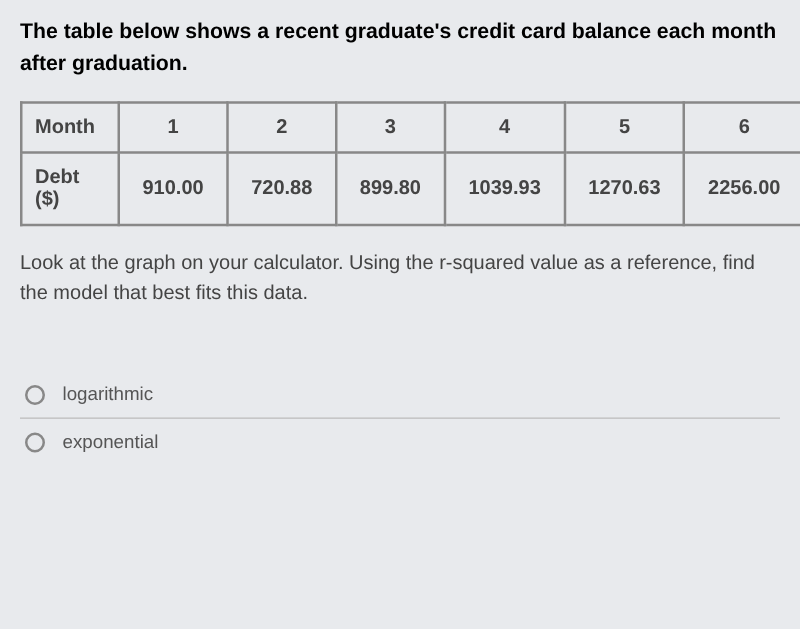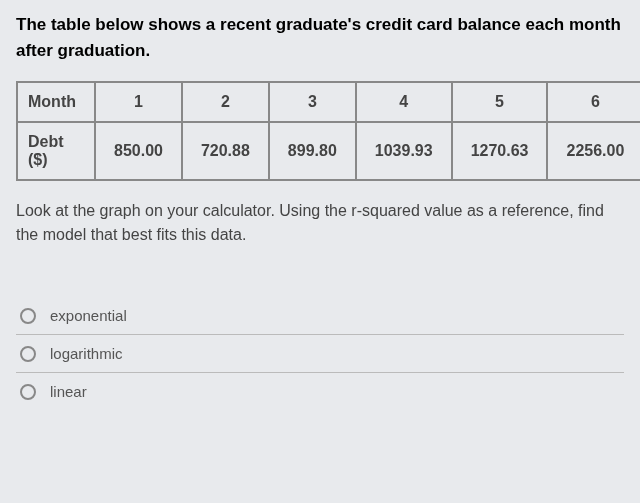--- a/index.html
+++ b/index.html
@@ -84,39 +84,35 @@
     <td>1</td>
     <td>2</td>
     <td>3</td>
     <td>4</td>
     <td>5</td>
     <td>6</td>
     <td>7</td>
   </tr>
   <tr>
     <td class="row-header">Debt ($)</td>
-    <td>850.00</td>
+    <td>910.00</td>
     <td>720.88</td>
     <td>899.80</td>
     <td>1039.93</td>
     <td>1270.63</td>
     <td>2256.00</td>
     <td>1851</td>
   </tr>
 </tbody>
   </table>
 
 <div class="instruction">Look at the graph on your calculator. Using the r-squared value as a reference, find the model that best fits this data.</div>
 
 <div class="options">
   <div class="option">
     <span class="radio"></span>
-    <span class="option-label">exponential</span>
-  </div>
-  <div class="option">
-    <span class="radio"></span>
     <span class="option-label">logarithmic</span>
   </div>
   <div class="option">
     <span class="radio"></span>
-    <span class="option-label">linear</span>
+    <span class="option-label">exponential</span>
   </div>
 </div>
 
 </body></html>

